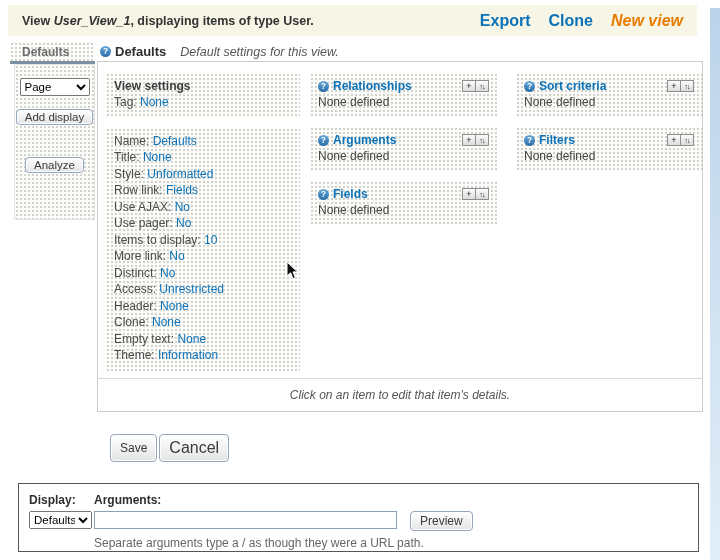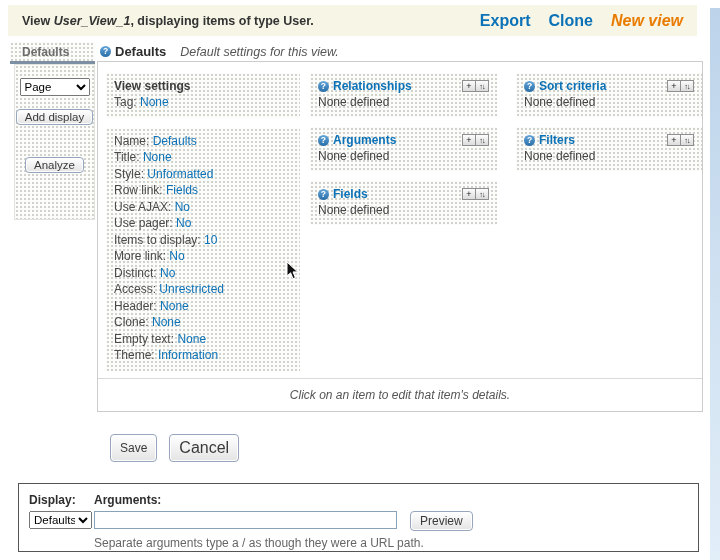--- a/index.html
+++ b/index.html
@@ -83,21 +83,21 @@
   .mini.rearrange { margin-left:-1px; font-size:7.5px; letter-spacing:-1px; }
   .empty-text { color:#444; line-height:16px; }
   .kv { line-height:16.5px; color:#4a4a4a; }
   .kv a { color:#0b72b8; text-decoration:none; cursor:pointer; }
   .panel-footer {
     position:absolute; left:0; right:0; bottom:0; height:33px;
     border-top:1px solid #dadada; display:flex; align-items:center; justify-content:center;
     font-style:italic; color:#555;
   }
   
-  .save-row { position:absolute; left:110px; top:434px; display:flex; gap:12px; }
+  .save-row { position:absolute; left:110px; top:434px; display:flex; gap:2px; }
   
   .preview-panel {
     position:absolute; left:18px; top:483px; width:681px; height:69px;
     border:1px solid #555; background:#fff; padding:9px 0 0 10px;
   }
   .pv-grid { display:flex; }
   .pv-display { width:65px; }
   .pv-label { font-weight:bold; color:#2e2e2e; margin-bottom:4px; }
   .pv-display select { width:63px; height:18px; font-size:11.5px; font-family:"Liberation Sans",sans-serif; }
   .pv-args-row { display:flex; align-items:flex-start; }

